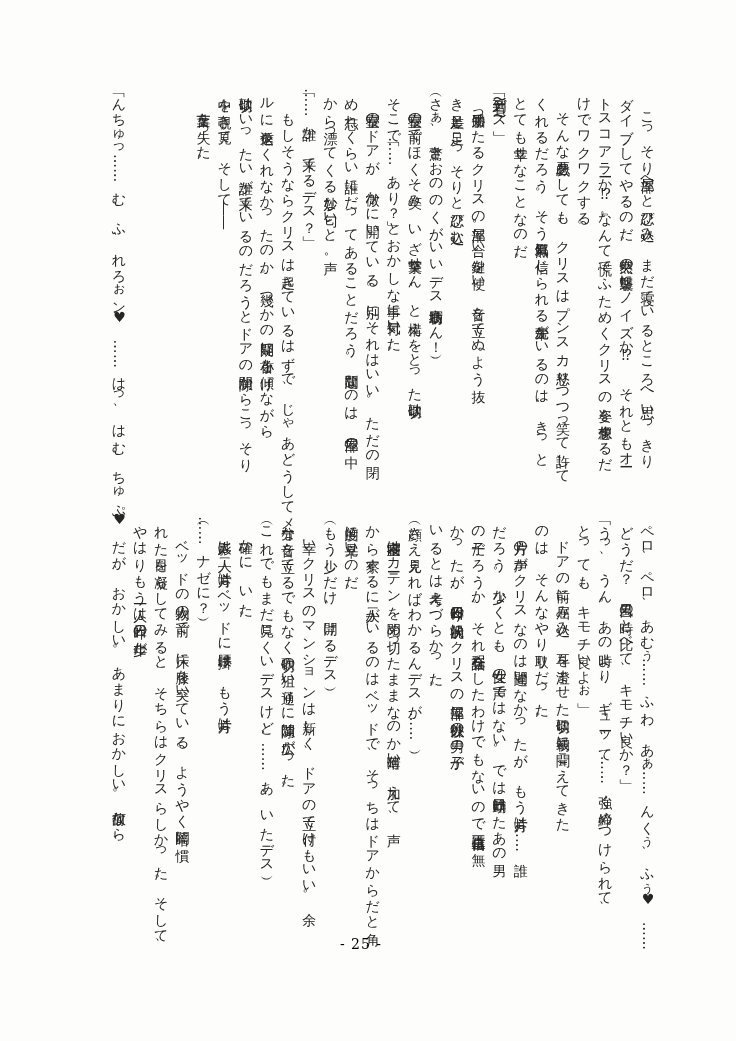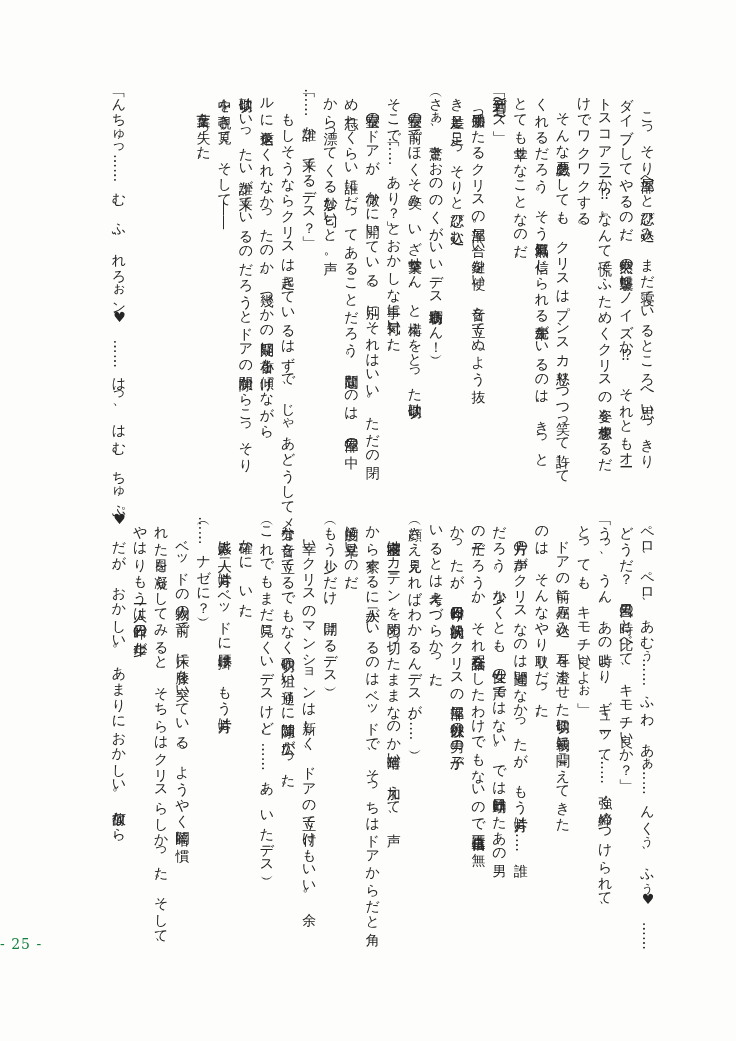--- a/index.html
+++ b/index.html
@@ -31,23 +31,23 @@
     width: 21.15px;
     line-height: 21.15px;
     letter-spacing: 0.3px;
     white-space: nowrap;
   }
   .page-number {
     position: absolute;
     top: 936px;
     left: 0;
     width: 722px;
-    text-align: left;
+    text-align: center;
     font-size: 14px;
-    color: #15803d;
+    color: #000000;
     letter-spacing: 1px;
   }
 </style>
 </head>
 <body>
 
 <div class="page" style="background: rgb(253, 253, 252); color: rgb(37, 37, 37);">
   <div class="vblock top" id="top-block">
       <div class="vline">　こっそり部屋へと忍び込み、まだ寝ているところへ思いっきり</div>
       <div class="vline">ダイブしてやるのだ。突然の襲撃に『ノイズか⁉　それともオー</div>

